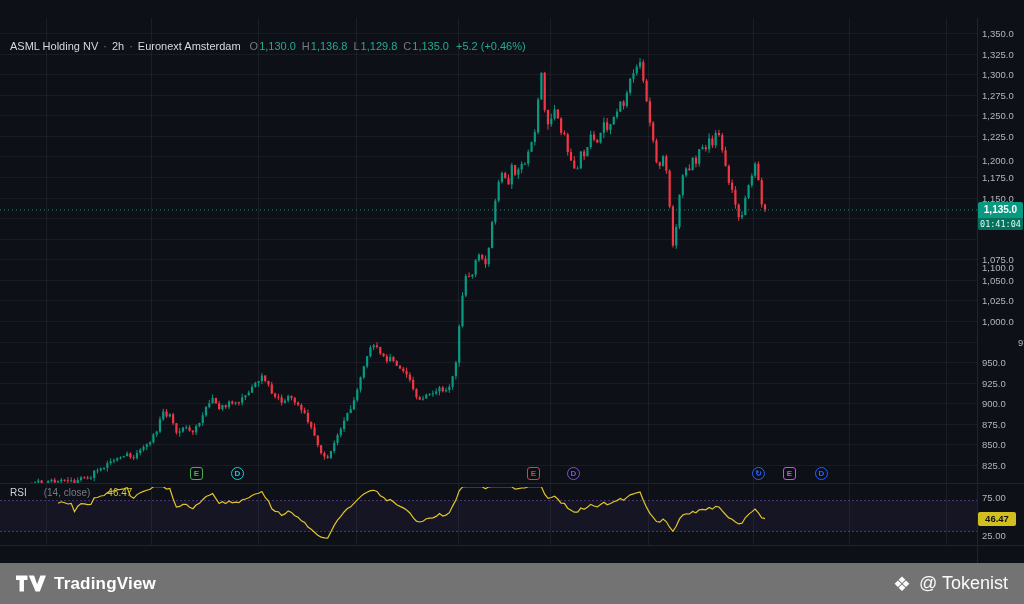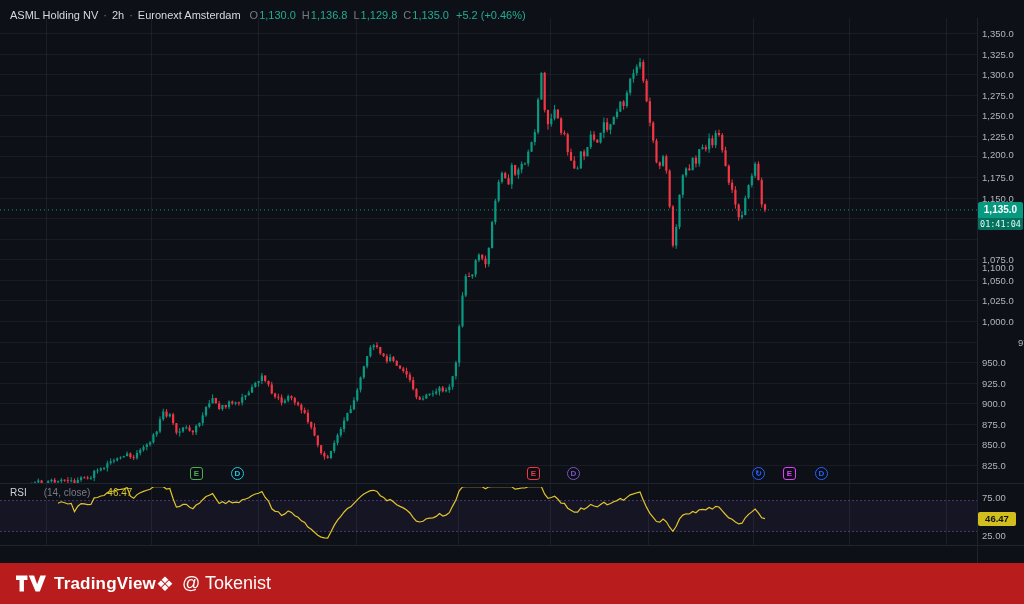--- a/index.html
+++ b/index.html
@@ -1,21 +1,21 @@
 <!DOCTYPE html>
 <html><head>
 <meta charset="utf-8">
 <style>
   html,body{margin:0;padding:0;background:#000;}
   .screen{position:relative;width:1024px;height:604px;overflow:hidden;background:#0d1017;
           font-family:"Liberation Sans",sans-serif;-webkit-font-smoothing:antialiased;}
   .topbar{position:absolute;top:0;left:0;width:1024px;height:18px;background:#131722;
           color:#c8ccd6;font-size:9.5px;line-height:18px;padding-left:7px;box-sizing:border-box;z-index:6;}
   #chart-svg{position:absolute;top:18px;left:0;}
-  .chart-header{position:absolute;left:10px;top:9px;display:flex;gap:5px;align-items:baseline;
+  .chart-header{position:absolute;left:10px;top:40px;display:flex;gap:5px;align-items:baseline;
           font-size:11px;color:#d6d9e0;z-index:4;white-space:nowrap;}
   .dim{color:#787b86;}
   .ohlc{display:flex;gap:6px;margin-left:4px;}
   .ol{color:#787b86;margin-right:1px;}
   .ov{color:#22ab94;}
   .chg{color:#22ab94;margin-left:2px;}
   .rsi-header{position:absolute;left:10px;top:487px;font-size:10px;color:#cfd3dc;display:flex;gap:17px;z-index:4;}
   .rsi-v{color:#d8c62c;}
   .price-axis{position:absolute;left:977px;top:18px;width:47px;height:545px;z-index:3;}
   .axlbl{position:absolute;left:5px;font-size:9.5px;color:#b2b5be;}
@@ -25,22 +25,22 @@
   .price-badge{position:absolute;left:1px;width:45px;text-align:center;z-index:5;}
   .pb-val{background:#089981;color:#fff;font-size:10px;font-weight:700;line-height:16px;border-radius:2px 2px 0 0;}
   .pb-cd{background:#06705f;color:#d9fef4;font-size:8.5px;font-family:"DejaVu Sans Mono",monospace;line-height:12px;border-radius:0 0 2px 2px;}
   .rsi-badge{position:absolute;left:1px;width:38px;background:#d2bf1e;color:#131313;font-size:9.5px;
           font-weight:700;line-height:14px;text-align:center;border-radius:2px;z-index:5;}
   .mk{position:absolute;top:467px;width:13px;height:13px;border:1px solid;display:flex;align-items:center;
           justify-content:center;font-size:8px;font-weight:bold;background:rgba(10,13,20,0.9);
           box-sizing:border-box;z-index:4;cursor:pointer;}
   .mk.square{border-radius:3px;}
   .mk.circle{border-radius:50%;}
-  .bottombar{position:absolute;left:0;top:563px;width:1024px;height:41px;background:#b91c1c;display:flex;
-          align-items:center;justify-content:flex-start;padding:0 16px;box-sizing:border-box;z-index:6;}
+  .bottombar{position:absolute;left:0;top:563px;width:1024px;height:41px;background:#737373;display:flex;
+          align-items:center;justify-content:space-between;padding:0 16px;box-sizing:border-box;z-index:6;}
   .brand{display:flex;align-items:center;gap:8px;color:#fff;font-size:17px;font-weight:700;letter-spacing:.2px;}
   .watermark{display:flex;align-items:center;gap:8px;color:#fafafa;font-size:18px;font-weight:500;}
   .wm-icon{font-size:20px;line-height:1;}
 </style>
 </head>
 <body>
 
 <div class="screen">
 
 
@@ -595,21 +595,21 @@
       <div class="pb-val">1,135.0</div>
       <div class="pb-cd">01:41:04</div>
     </div>
     <div class="rsi-badge" id="rsi-badge" style="top: 493.723px;">46.47</div>
   <div class="axlbl" style="top: 10px;">1,350.0</div>
       <div class="axlbl" style="top: 30.5714px;">1,325.0</div>
       <div class="axlbl" style="top: 51.1429px;">1,300.0</div>
       <div class="axlbl" style="top: 71.7143px;">1,275.0</div>
       <div class="axlbl" style="top: 92.2857px;">1,250.0</div>
       <div class="axlbl" style="top: 112.857px;">1,225.0</div>
-      <div class="axlbl" style="top: 131px;">1,200.0</div>
+      <div class="axlbl" style="top: 137px;">1,200.0</div>
       <div class="axlbl" style="top: 154px;">1,175.0</div>
       <div class="axlbl" style="top: 174.571px;">1,150.0</div>
       <div class="axlbl" style="top: 195.143px;">1,125.0</div>
       <div class="axlbl" style="top: 215.714px; margin-top: 28px;">1,100.0</div>
       <div class="axlbl" style="top: 236.286px;">1,075.0</div>
       <div class="axlbl" style="top: 256.857px;">1,050.0</div>
       <div class="axlbl" style="top: 277.429px;">1,025.0</div>
       <div class="axlbl" style="top: 298px;">1,000.0</div>
       <div class="axlbl" style="top: 318.571px; margin-left: 36px;">975.0</div>
       <div class="axlbl" style="top: 339.143px;">950.0</div>

